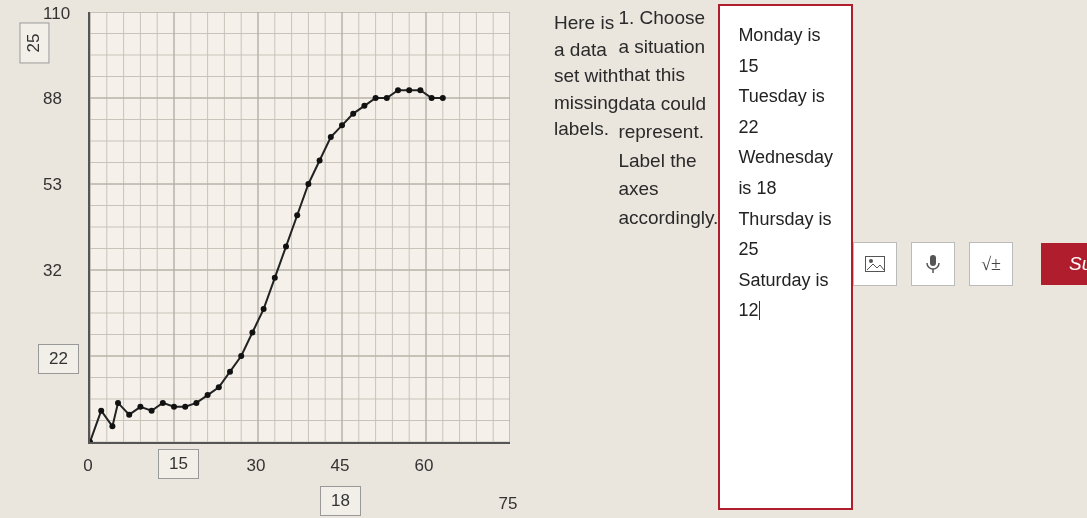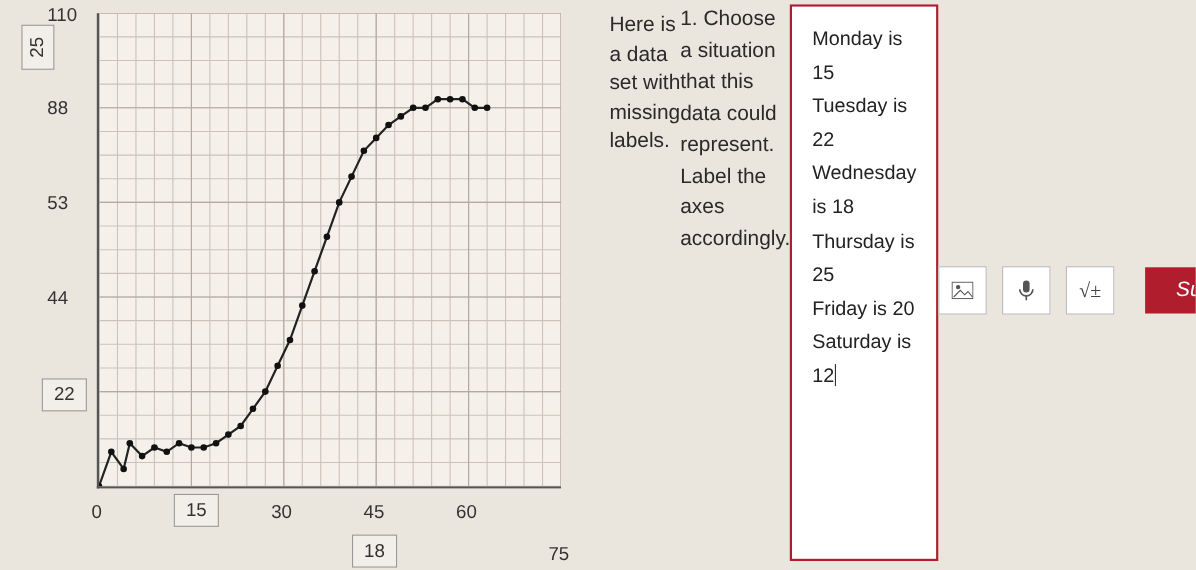--- a/index.html
+++ b/index.html
@@ -212,21 +212,21 @@
             <circle cx="330.4" cy="78.18181818181819" r="3"></circle>
             <circle cx="341.6" cy="86" r="3"></circle>
             <circle cx="352.8" cy="86" r="3"></circle>
           </g>
       </svg>
     </div>
 
     <div class="tick-label y-tick" style="top:10px;">110</div>
     <div class="tick-label y-tick" style="top:95px;">88</div>
     <div class="tick-label y-tick" style="top:181px;">53</div>
-    <div class="tick-label y-tick" style="top:267px;">44</div>
+    <div class="tick-label y-tick" style="top:267px;">32</div>
 
     <div class="boxed-label" style="left:30px; top:340px;">22</div>
 
     <div class="tick-label x-tick" style="left:80px;">0</div>
 
     <div class="boxed-label" style="left:150px; top:445px;">15</div>
     <div class="tick-label x-tick" style="left:248px;">30</div>
     <div class="tick-label x-tick" style="left:332px;">45</div>
     <div class="tick-label x-tick" style="left:416px;">60</div>
     <div class="tick-label x-tick" style="left:500px;margin-top:38px;">75</div>
@@ -236,21 +236,20 @@
 
   <div class="right">
     <div class="intro">Here is a data set with missing labels.</div>
     <div class="prompt">1. Choose a situation that this data could represent. Label the axes accordingly.</div>
 
     <div class="answer-box" id="answer-box">
         <div>Monday is 15</div>
         <div>Tuesday is 22</div>
         <div>Wednesday is 18</div>
         <div>Thursday is 25</div>
-        <div>Friday is 20</div>
         <div>Saturday is 12<span class="cursor"></span></div>
       </div>
 
     <div class="toolbar">
       <div class="tool-btn">
         <svg width="20" height="16">
           <rect x="0.5" y="0.5" width="19" height="15" fill="none" stroke="#555"></rect>
           <circle cx="6" cy="5" r="2" fill="#555"></circle>
           <polyline points="2,14 8,8 12,12 15,9 19,14" fill="none" stroke="#555"></polyline>
         </svg>

